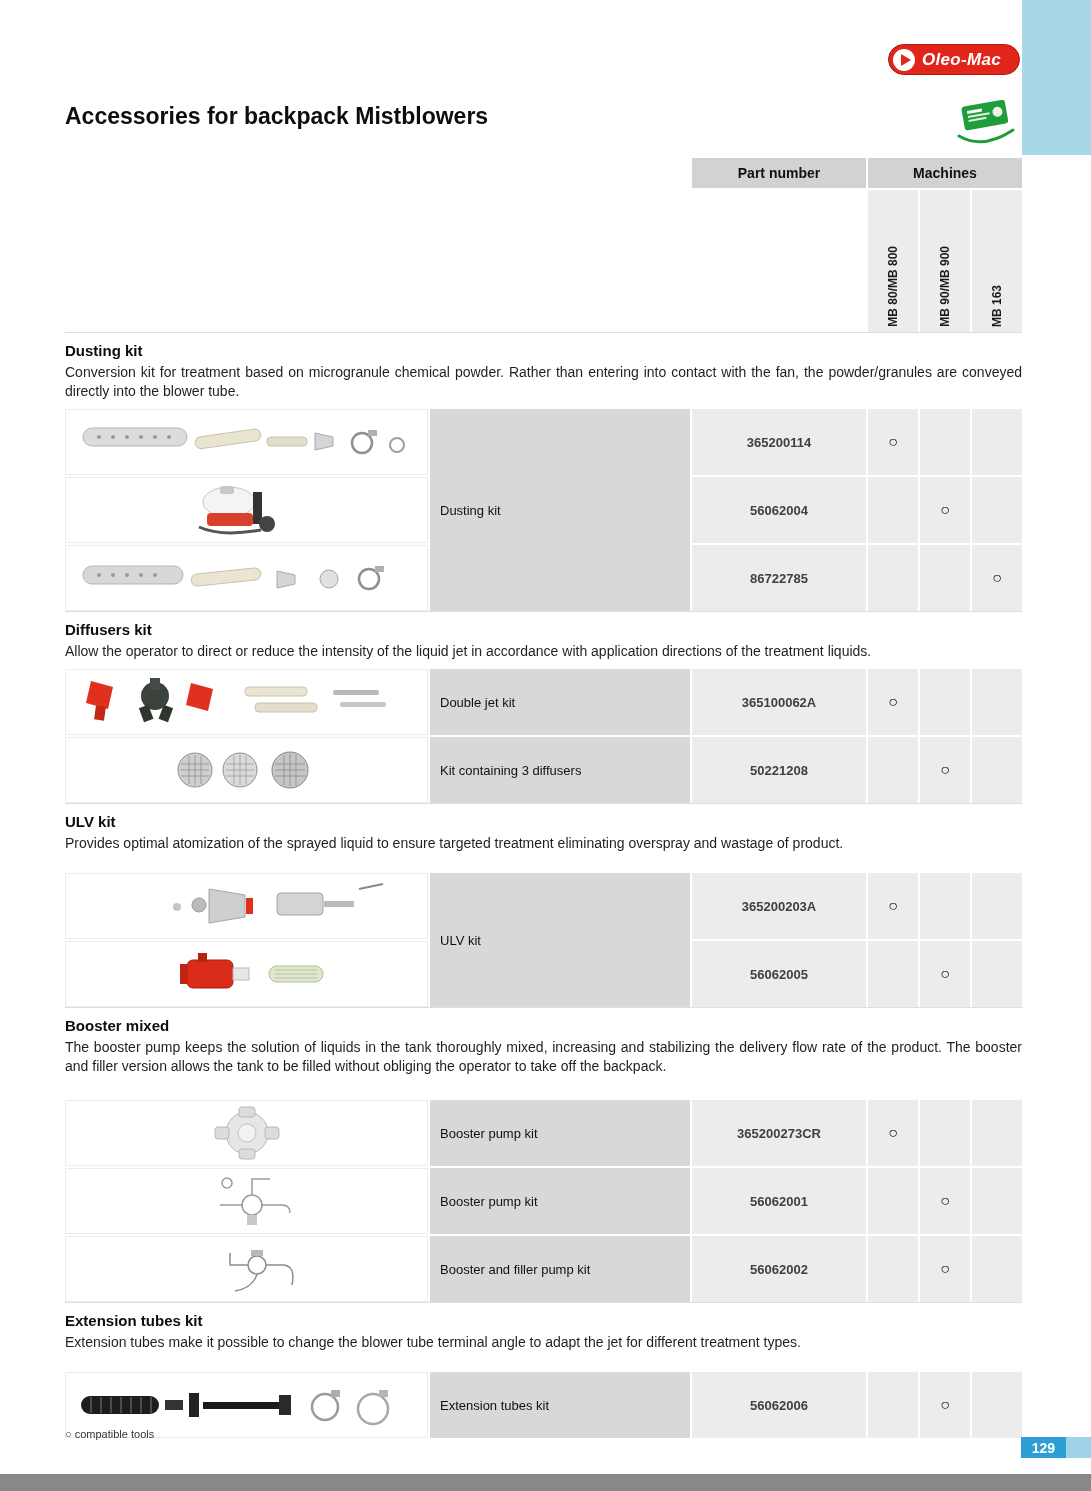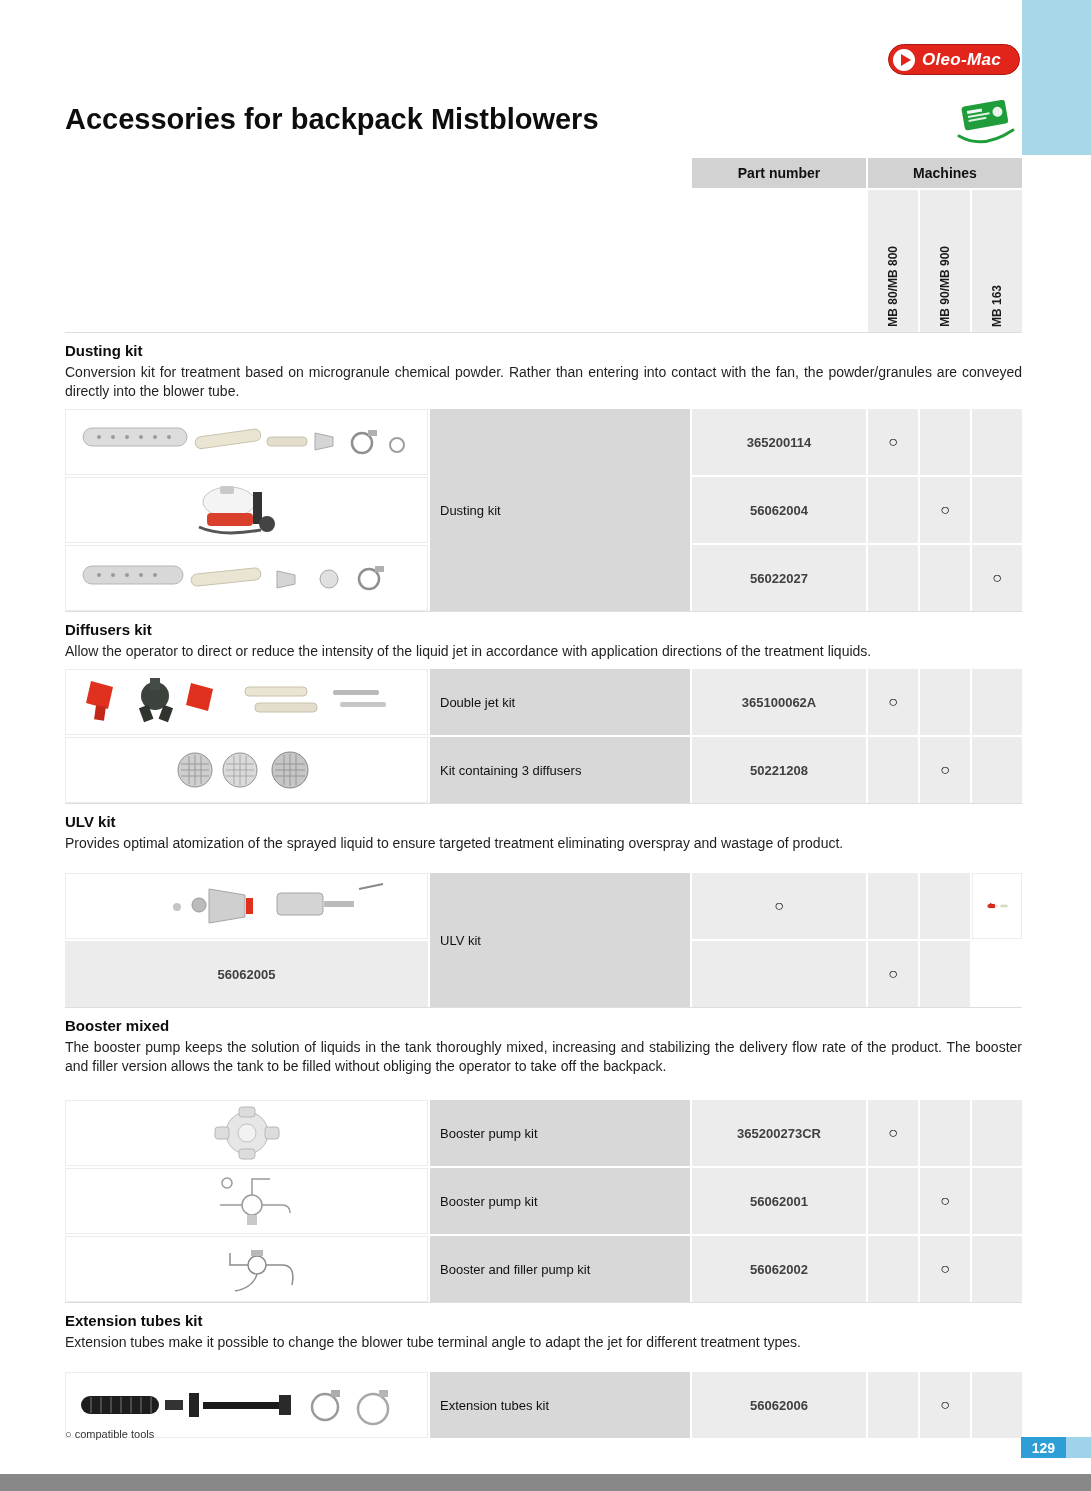--- a/index.html
+++ b/index.html
@@ -26,21 +26,21 @@
   }
   .logo-disc { position:relative; width:22px; height:22px; margin-left:4px; background:#fff; border-radius:50%; flex:0 0 auto; }
   .logo-disc::after {
     content:""; position:absolute; left:8px; top:5px;
     border-left:10px solid #e1251b; border-top:6px solid transparent; border-bottom:6px solid transparent;
   }
   .logo-text { color:#fff; font-weight:bold; font-style:italic; font-size:17px; letter-spacing:.3px; margin-left:7px; white-space:nowrap; }
 
   .eco { position:absolute; top:100px; right:72px; }
 
-  .title { position:absolute; top:103px; left:65px; font-size:29px; font-weight:bold; color:#0d0d0d; }
+  .title { position:absolute; top:103px; left:65px; font-size:23px; font-weight:bold; color:#0d0d0d; }
 
   .content { position:absolute; left:65px; top:158px; width:957px; }
 
   
   .hdr, .tbl {
     display:grid;
     grid-template-columns:363px 260px 174px 50px 50px 50px;
     column-gap:2px; row-gap:2px;
   }
   .hdr { grid-template-rows:30px 142px; }
@@ -163,21 +163,21 @@
             <circle cx="50" cy="26" r="2" fill="#9a9a9a"></circle>
             <circle cx="64" cy="26" r="2" fill="#9a9a9a"></circle>
             <circle cx="78" cy="26" r="2" fill="#9a9a9a"></circle>
           <rect x="114" y="22" width="70" height="12" rx="6" fill="#eae4d2" stroke="#c9c2ae" transform="rotate(-6 149 28)"></rect>
           <polygon points="200,22 218,26 218,35 200,39" fill="#d5d5d5" stroke="#aaa"></polygon>
           <circle cx="252" cy="30" r="9" fill="#e0e0e0" stroke="#a5a5a5"></circle>
           <circle cx="292" cy="30" r="10" fill="none" stroke="#8f8f8f" stroke-width="2.5"></circle>
           <rect x="298" y="17" width="9" height="6" fill="#b0b0b0"></rect>
         </svg>
       </div>
-      <div class="c-part">56022027</div>
+      <div class="c-part">86722785</div>
       <div class="c-mach"></div>
       <div class="c-mach"></div>
       <div class="c-mach">○</div>
     </div>
 
     <div class="sec-head">
       <div class="sec-title">Diffusers kit</div>
       <div class="sec-desc">Allow the operator to direct or reduce the intensity of the liquid jet in accordance with application directions of the treatment liquids.</div>
     </div>
     <div class="tbl">
@@ -229,20 +229,21 @@
           <circle cx="100" cy="30" r="4" fill="#c5c5c5"></circle>
           <circle cx="122" cy="28" r="7" fill="#bbb" stroke="#999"></circle>
           <polygon points="132,12 168,18 168,40 132,46" fill="#cfcfcf" stroke="#a5a5a5"></polygon>
           <rect x="169" y="21" width="7" height="16" fill="#e0301e"></rect>
           <rect x="200" y="16" width="46" height="22" rx="4" fill="#d4d4d4" stroke="#a5a5a5"></rect>
           <rect x="247" y="24" width="30" height="6" fill="#bbb"></rect>
           <line x1="282" y1="12" x2="306" y2="7" stroke="#888" stroke-width="2"></line>
         </svg>
       </div>
       <div class="c-label span2">ULV kit</div>
+      <div class="c-part">365200203A</div>
       <div class="c-mach">○</div>
       <div class="c-mach"></div>
       <div class="c-mach"></div>
 
       <div class="c-img">
         <svg width="340" height="58" viewBox="0 0 340 58">
           <rect x="110" y="15" width="46" height="28" rx="6" fill="#da2b18" stroke="#a51f10"></rect>
           <rect x="103" y="19" width="8" height="20" fill="#c02413"></rect>
           <rect x="121" y="8" width="9" height="9" fill="#b52212"></rect>
           <rect x="156" y="23" width="16" height="12" fill="#e6e6e6" stroke="#bbb"></rect>

